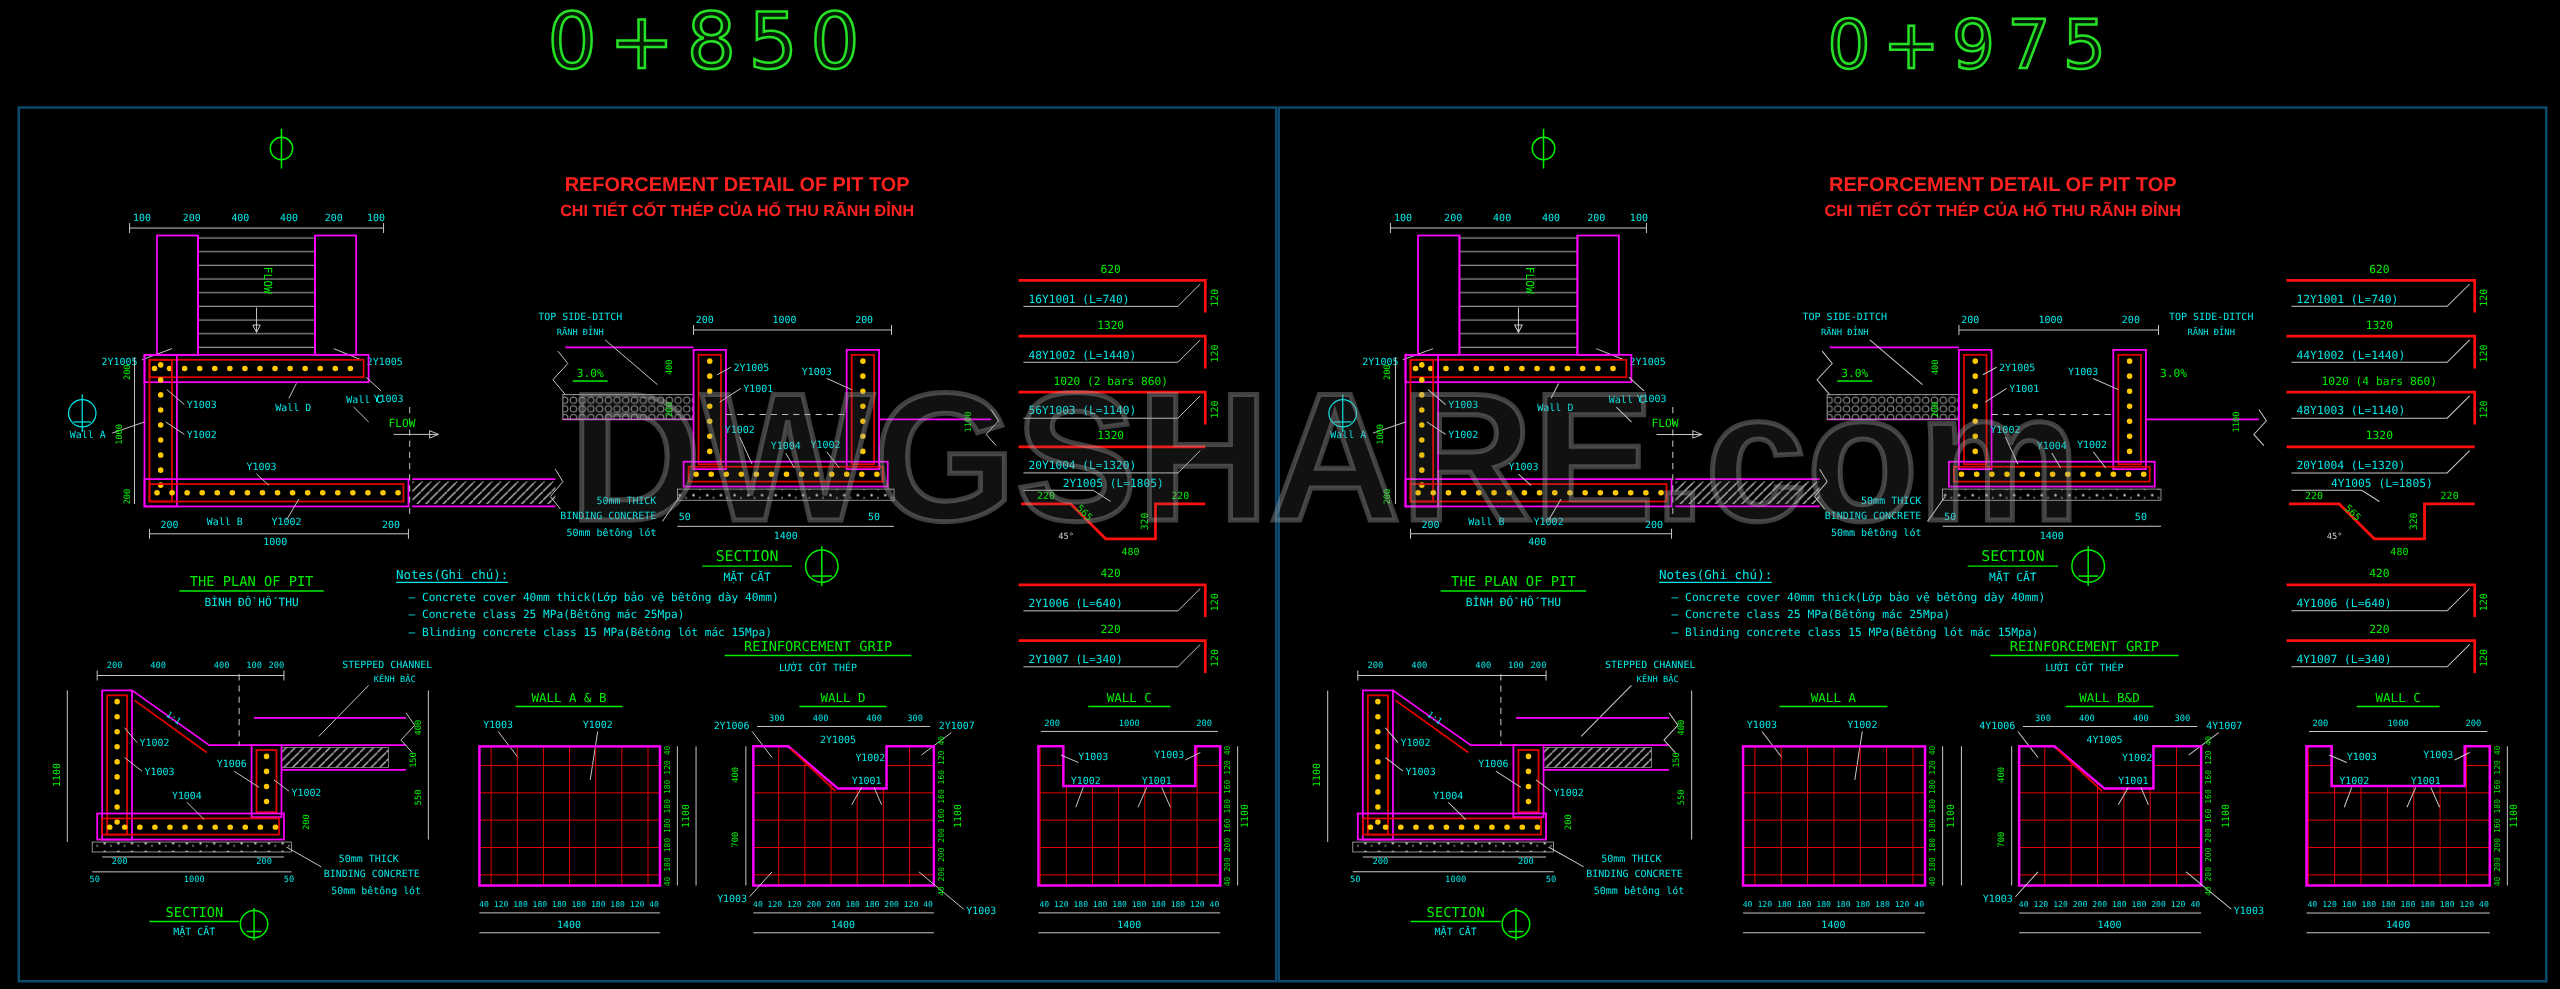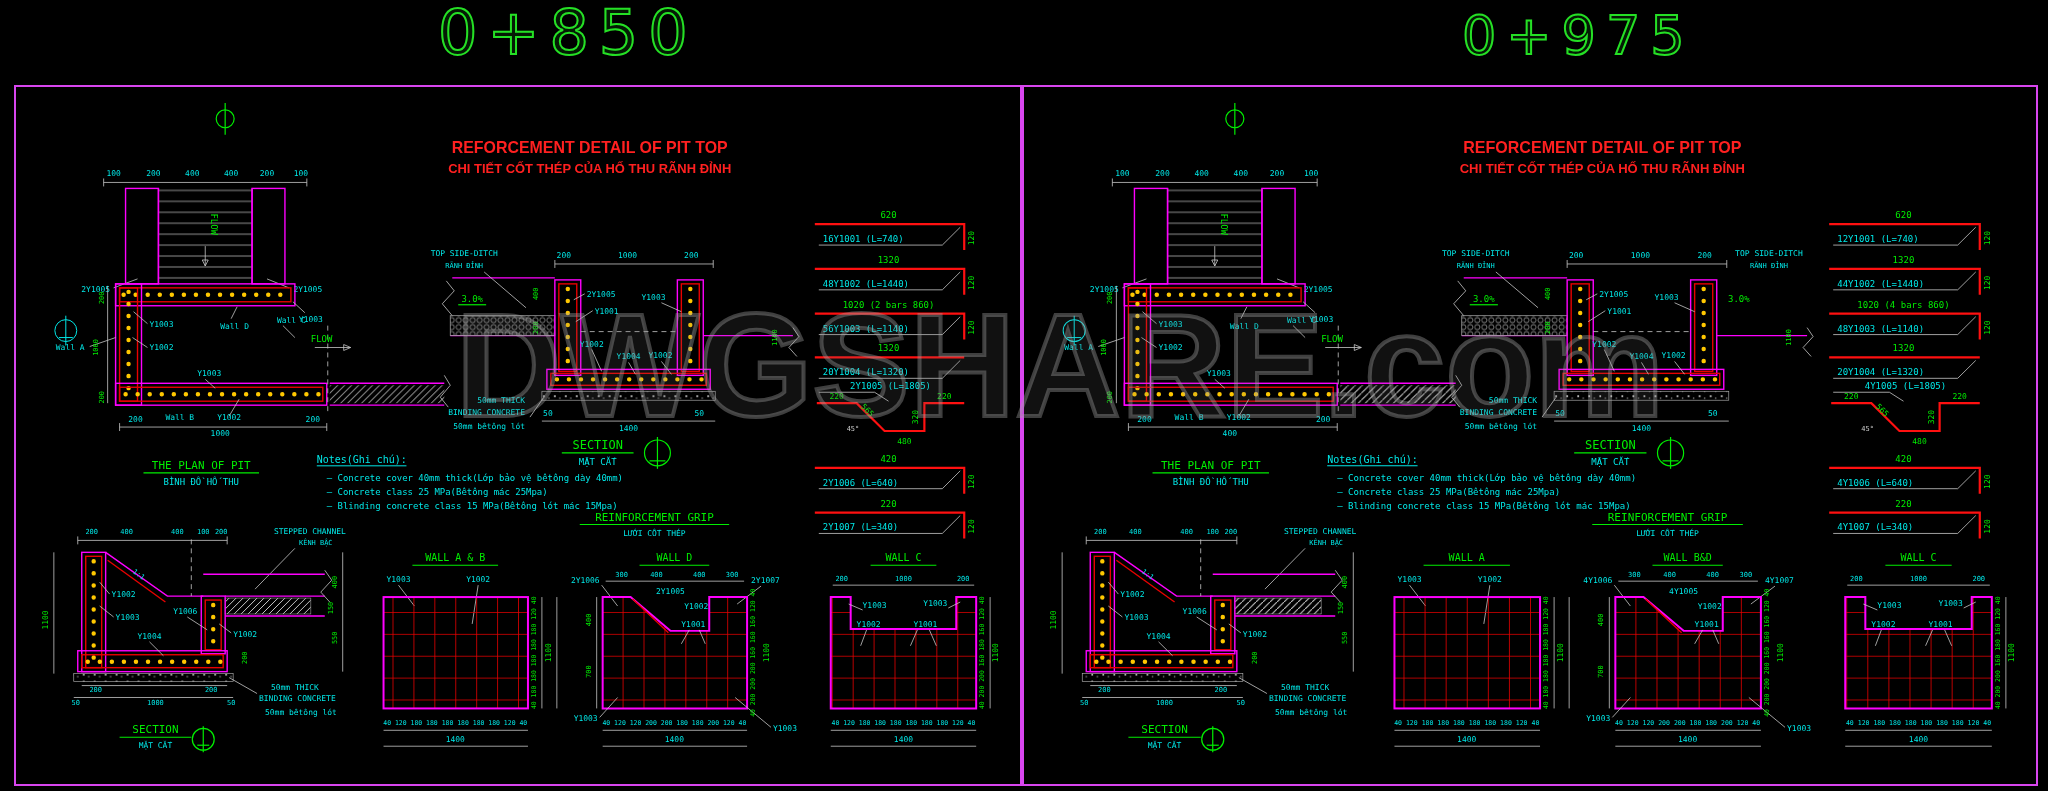--- a/index.html
+++ b/index.html
@@ -6,21 +6,21 @@
   body{width:2048px;height:791px;overflow:hidden;}
   .stage{position:relative;width:2048px;height:583px;background:#000;font-family:"DejaVu Sans Mono",monospace;}
   .station{position:absolute;font-family:"DejaVu Sans",sans-serif;color:rgba(40,255,40,0.10);
            -webkit-text-stroke:2px #25e025;letter-spacing:10px;font-weight:400;z-index:3;}
   .station-left{left:438px;top:-4px;font-size:62px;}
   .station-right{left:1462px;top:4px;font-size:54px;}
   .watermark{position:absolute;left:430px;top:282px;width:1260px;text-align:center;
              font-family:"Liberation Sans",sans-serif;font-weight:bold;font-size:146px;
              color:rgba(115,115,115,0.15);-webkit-text-stroke:4px rgba(165,165,165,0.38);
              z-index:6;pointer-events:none;white-space:nowrap;}
-  .panel{position:absolute;top:85px;height:701px;border:2px solid #d946ef;box-sizing:border-box;background:#000;}
+  .panel{position:absolute;top:85px;height:701px;border:2px solid #0c4a6e;box-sizing:border-box;background:#000;}
   .p0{left:14px;width:1008px;}
   .p1{left:1022px;width:1016px;}
   .panel svg{width:100%;height:100%;display:block;}
   text{font-family:"DejaVu Sans Mono",monospace;}
   .cy{fill:#00e8e8}.grn{fill:#00ee00}.rd{fill:#ff2020}.wh{fill:#d0d0d0}
   .tc{text-anchor:middle}.te{text-anchor:end}
   .f65{font-size:6.5px}.f7{font-size:7px}.f8{font-size:8px}.f9{font-size:9px}
   .f10{font-size:10px}.f11{font-size:11px}.f12{font-size:12px}
   .title1{font-family:"Liberation Sans",sans-serif;font-weight:bold;font-size:16px;}
   .title2{font-family:"Liberation Sans",sans-serif;font-weight:bold;font-size:13px;}

